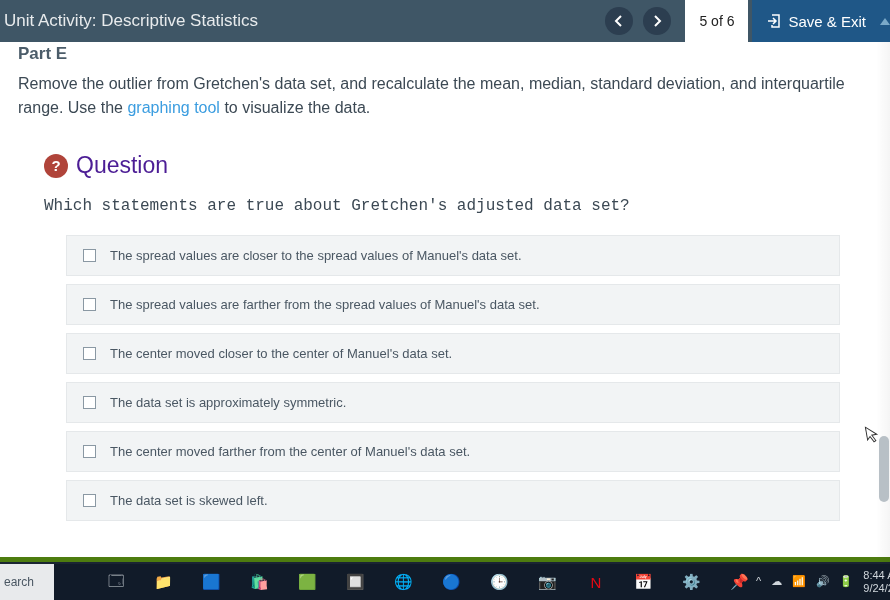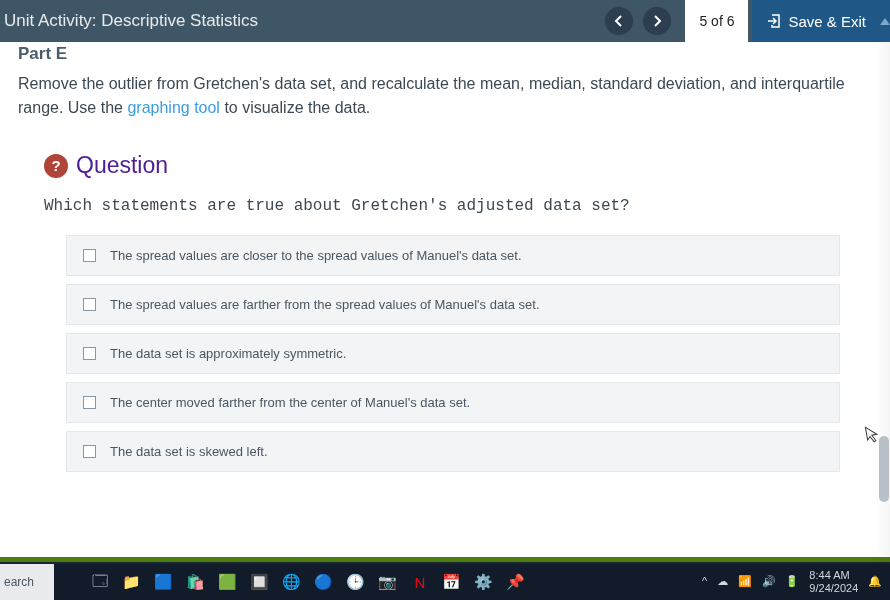--- a/index.html
+++ b/index.html
@@ -191,21 +191,21 @@
       background: #111b29;
       display: flex;
       align-items: center;
       justify-content: space-between;
       color: #d0d6db;
       padding: 0 8px 0 0;
     }
     .tb-left {
       display: flex;
       align-items: center;
-      gap: 0;
+      gap: 16px;
     }
     .tb-search {
       background: #e8eaec;
       color: #4a5763;
       font-size: 12px;
       height: 36px;
       padding: 0 20px 0 4px;
       display: flex;
       align-items: center;
       margin-right: 30px;
@@ -281,20 +281,24 @@
     <div class="q-prompt">Which statements are true about Gretchen's adjusted data set?</div>
 
     <div class="options">
       <div class="option-row">
         <div class="cbox"></div>
         <div class="opt-text">The spread values are closer to the spread values of Manuel's data set.</div>
       </div>
       <div class="option-row">
         <div class="cbox"></div>
         <div class="opt-text">The spread values are farther from the spread values of Manuel's data set.</div>
+      </div>
+      <div class="option-row">
+        <div class="cbox"></div>
+        <div class="opt-text">The center moved closer to the center of Manuel's data set.</div>
       </div>
       <div class="option-row">
         <div class="cbox"></div>
         <div class="opt-text">The data set is approximately symmetric.</div>
       </div>
       <div class="option-row">
         <div class="cbox"></div>
         <div class="opt-text">The center moved farther from the center of Manuel's data set.</div>
       </div>
       <div class="option-row">

